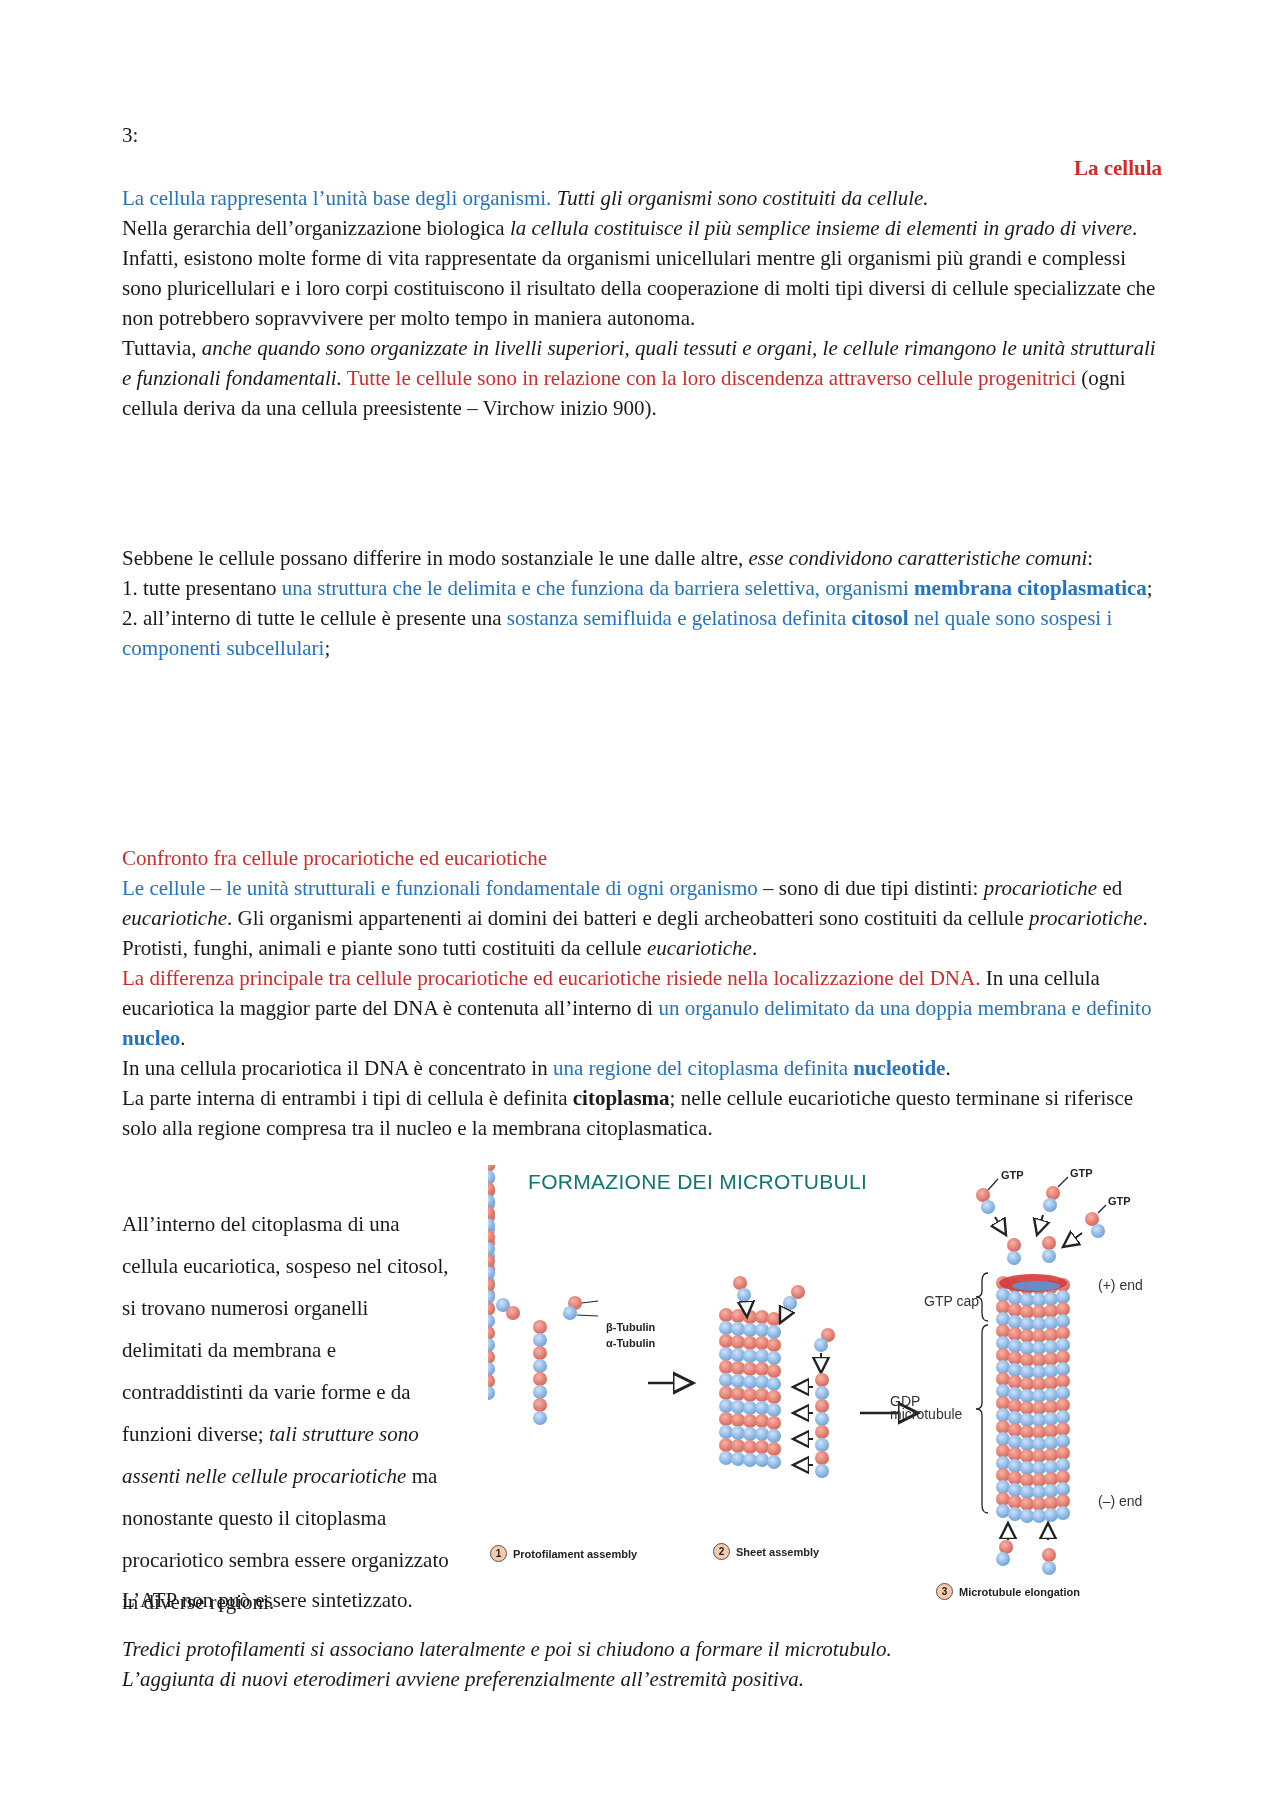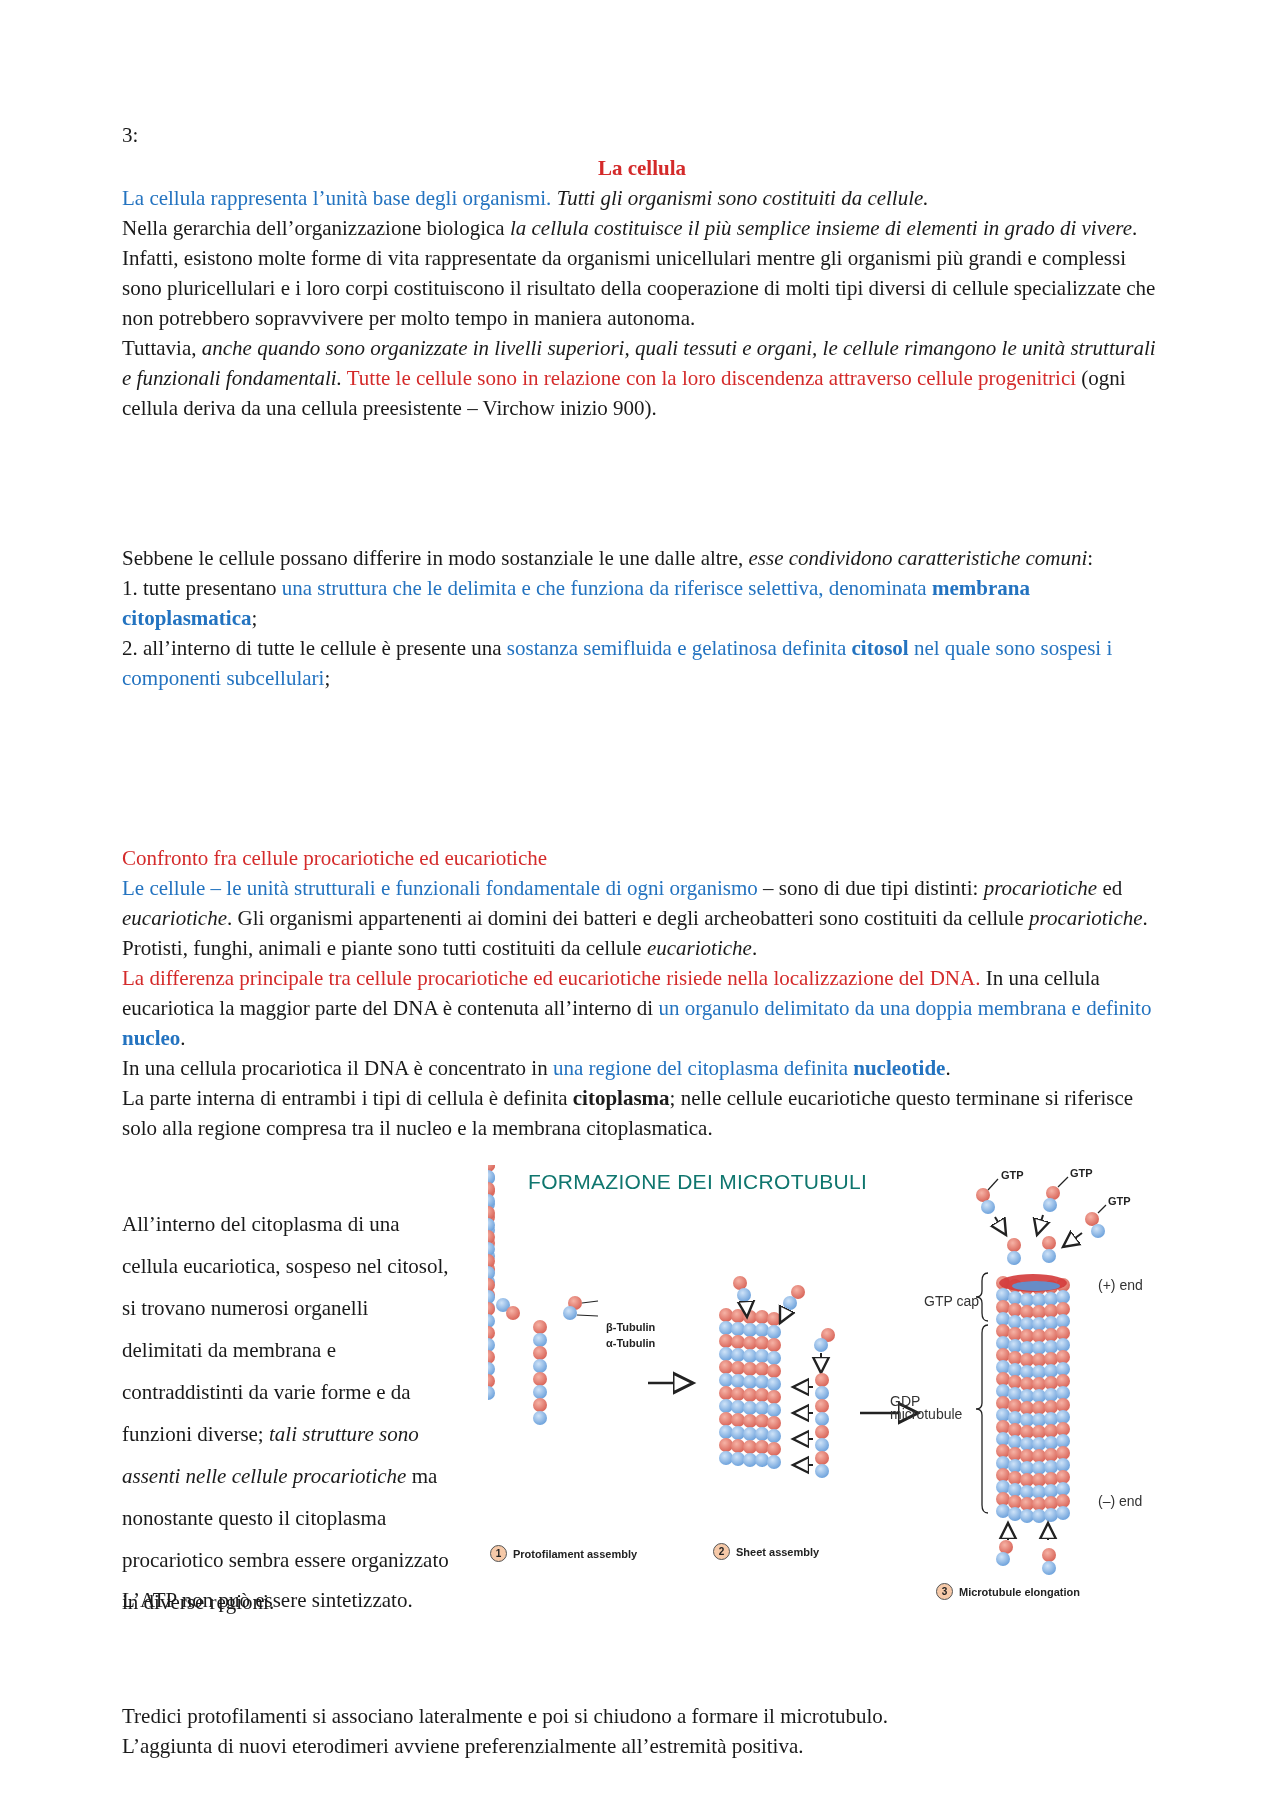--- a/index.html
+++ b/index.html
@@ -10,28 +10,28 @@
     }
     .page {
       position: absolute; left: 122px; top: 0; width: 1040px;
       font-size: 21px; line-height: 30px;
     }
     .red { color: #d42a2a; }
     .blue { color: #2373c0; }
     .b { font-weight: bold; }
     .i { font-style: italic; }
     .pagenum { position: absolute; left: 122px; top: 123px; font-size: 21px; }
-    .title { position: absolute; left: 0; width: 1040px; top: 153px; text-align: center; font-weight: bold; font-size: 21px; }
+    .title { position: absolute; left: 0; width: 1040px; top: 153px; text-align: right; font-weight: bold; font-size: 21px; }
     .block { position: absolute; left: 0; width: 1040px; margin: 0; }
     .p1 { top: 183px; }
     .p2 { top: 543px; }
     .p3 { top: 843px; }
     .side { position: absolute; left: 0; top: 1203px; width: 330px; font-size: 21px; line-height: 42px; }
     .atp { position: absolute; left: 0; top: 1585px; font-size: 21px; text-align: center; }
-    .caption { position: absolute; left: 0; top: 1701px; width: 1040px; }
+    .caption { position: absolute; left: 0; top: 1634px; width: 1040px; font-style: italic; }
     .figure {
       position: absolute; left: 488px; top: 1165px; width: 700px; height: 440px;
     }
     .fig-title {
       position: absolute; left: 40px; top: 5px;
       font-family: "Liberation Sans", "DejaVu Sans", sans-serif;
       font-size: 21px; color: #0f766e; letter-spacing: 0.3px;
     }
     .fig-label {
       position: absolute; font-family: "Liberation Sans", "DejaVu Sans", sans-serif;
@@ -62,21 +62,21 @@
 
   <p class="block p1">
     <span class="blue">La cellula rappresenta l’unità base degli organismi.</span><span class="i"> Tutti gli organismi sono costituiti da cellule.</span><br>
     <span>Nella gerarchia dell’organizzazione biologica </span><span class="i">la cellula costituisce il più semplice insieme di elementi in grado di vivere</span><span>.</span><br>
     <span>Infatti, esistono molte forme di vita rappresentate da organismi unicellulari mentre gli organismi più grandi e complessi sono pluricellulari e i loro corpi costituiscono il risultato della cooperazione di molti tipi diversi di cellule specializzate che non potrebbero sopravvivere per molto tempo in maniera autonoma.</span><br>
     <span>Tuttavia, </span><span class="i">anche quando sono organizzate in livelli superiori, quali tessuti e organi, le cellule rimangono le unità strutturali e funzionali fondamentali.</span><span class="red"> Tutte le cellule sono in relazione con la loro discendenza attraverso cellule progenitrici</span><span> (ogni cellula deriva da una cellula preesistente – Virchow inizio 900).</span>
   </p>
 
   <p class="block p2">
     <span>Sebbene le cellule possano differire in modo sostanziale le une dalle altre, </span><span class="i">esse condividono caratteristiche comuni</span><span>:</span><br>
-    <span><span>1. tutte presentano </span><span class="blue">una struttura che le delimita e che funziona da riferisce selettiva, denominata </span><span class="blue b">membrana citoplasmatica</span><span>;</span></span><br>
+    <span><span>1. tutte presentano </span><span class="blue">una struttura che le delimita e che funziona da barriera selettiva, organismi </span><span class="blue b">membrana citoplasmatica</span><span>;</span></span><br>
     <span><span>2. all’interno di tutte le cellule è presente una </span><span class="blue">sostanza semifluida e gelatinosa definita </span><span class="blue b">citosol</span><span class="blue"> nel quale sono sospesi i componenti subcellulari</span><span>;</span></span><br>
     <br>
   </p>
 
   <p class="block p3">
     <span class="red">Confronto fra cellule procariotiche ed eucariotiche</span><br>
     <span class="blue">Le cellule – le unità strutturali e funzionali fondamentale di ogni organismo</span><span> – sono di due tipi distinti: </span><span class="i">procariotiche</span><span> ed </span><span class="i">eucariotiche</span><span>. Gli organismi appartenenti ai domini dei batteri e degli archeobatteri sono costituiti da cellule </span><span class="i">procariotiche</span><span>. Protisti, funghi, animali e piante sono tutti costituiti da cellule </span><span class="i">eucariotiche</span><span>.</span><br>
     <span class="red">La differenza principale tra cellule procariotiche ed eucariotiche risiede nella localizzazione del DNA.</span><span> In una cellula eucariotica la maggior parte del DNA è contenuta all’interno di </span><span class="blue">un organulo delimitato da una doppia membrana e definito </span><span class="blue b">nucleo</span><span>.</span><br>
     <span>In una cellula procariotica il DNA è concentrato in </span><span class="blue">una regione del citoplasma definita </span><span class="blue b">nucleotide</span><span>.</span><br>
     <span>La parte interna di entrambi i tipi di cellula è definita </span><span class="b">citoplasma</span><span>; nelle cellule eucariotiche questo terminane si riferisce solo alla regione compresa tra il nucleo e la membrana citoplasmatica.</span>

